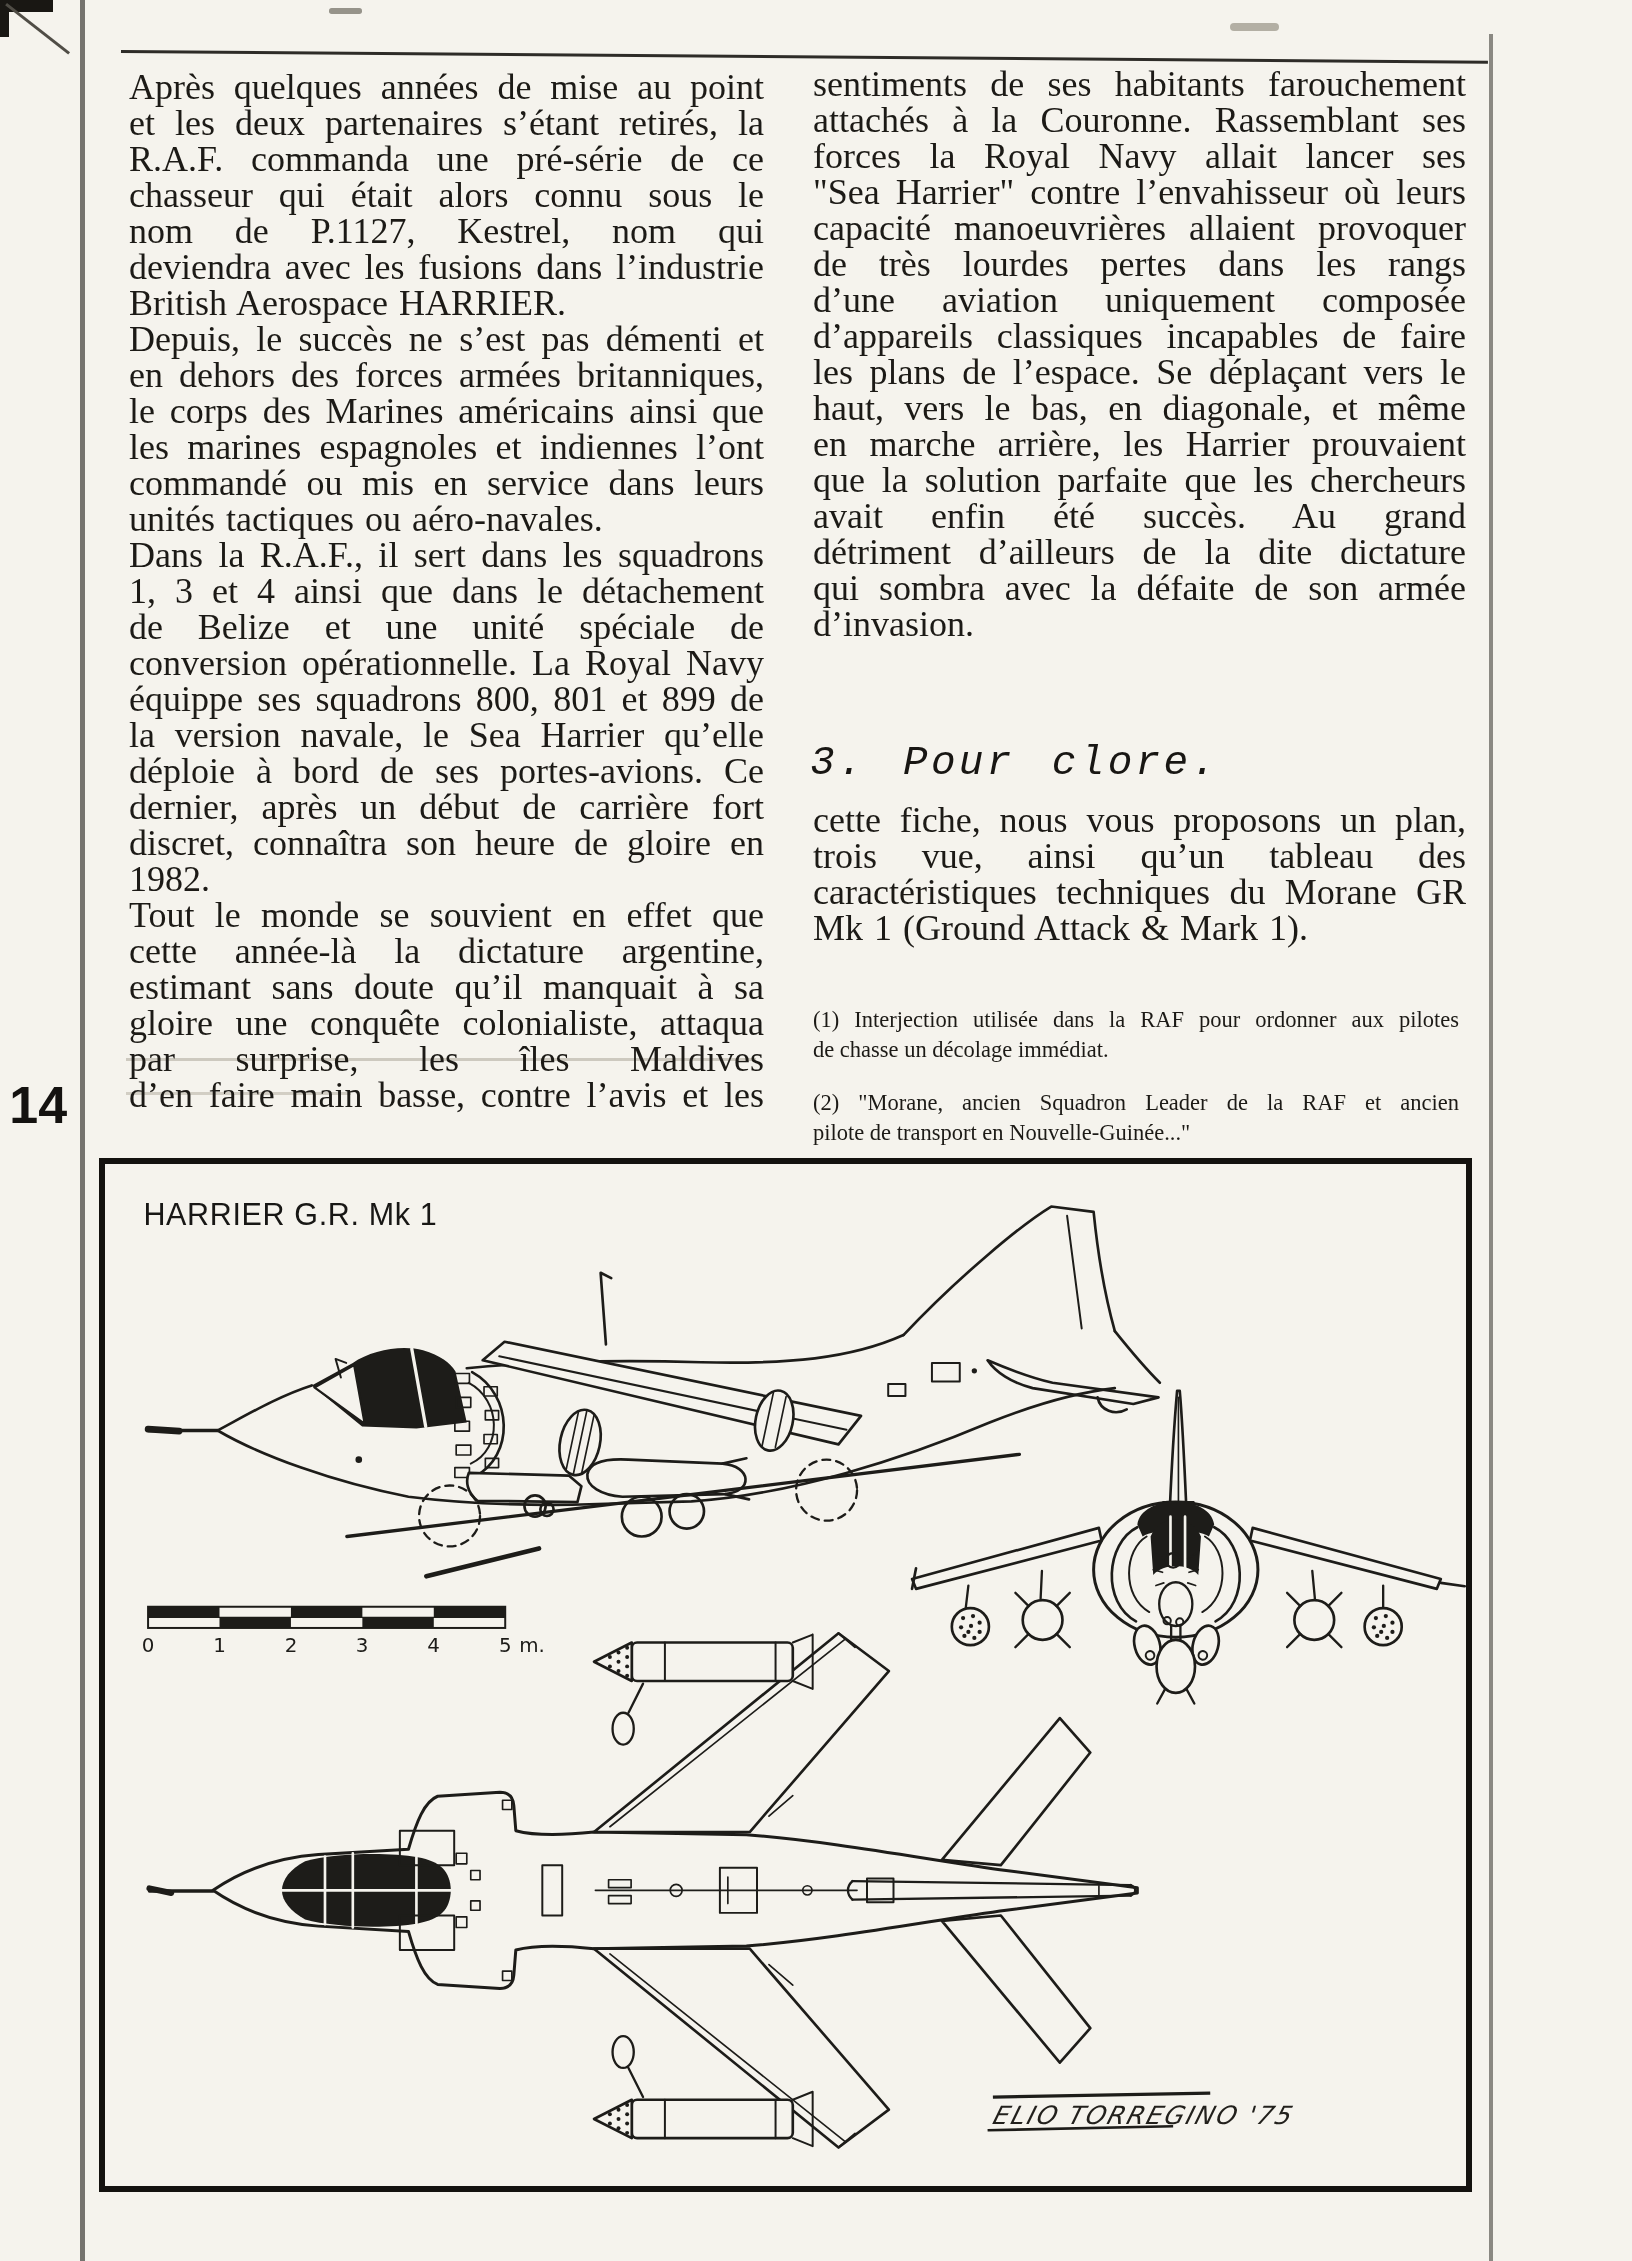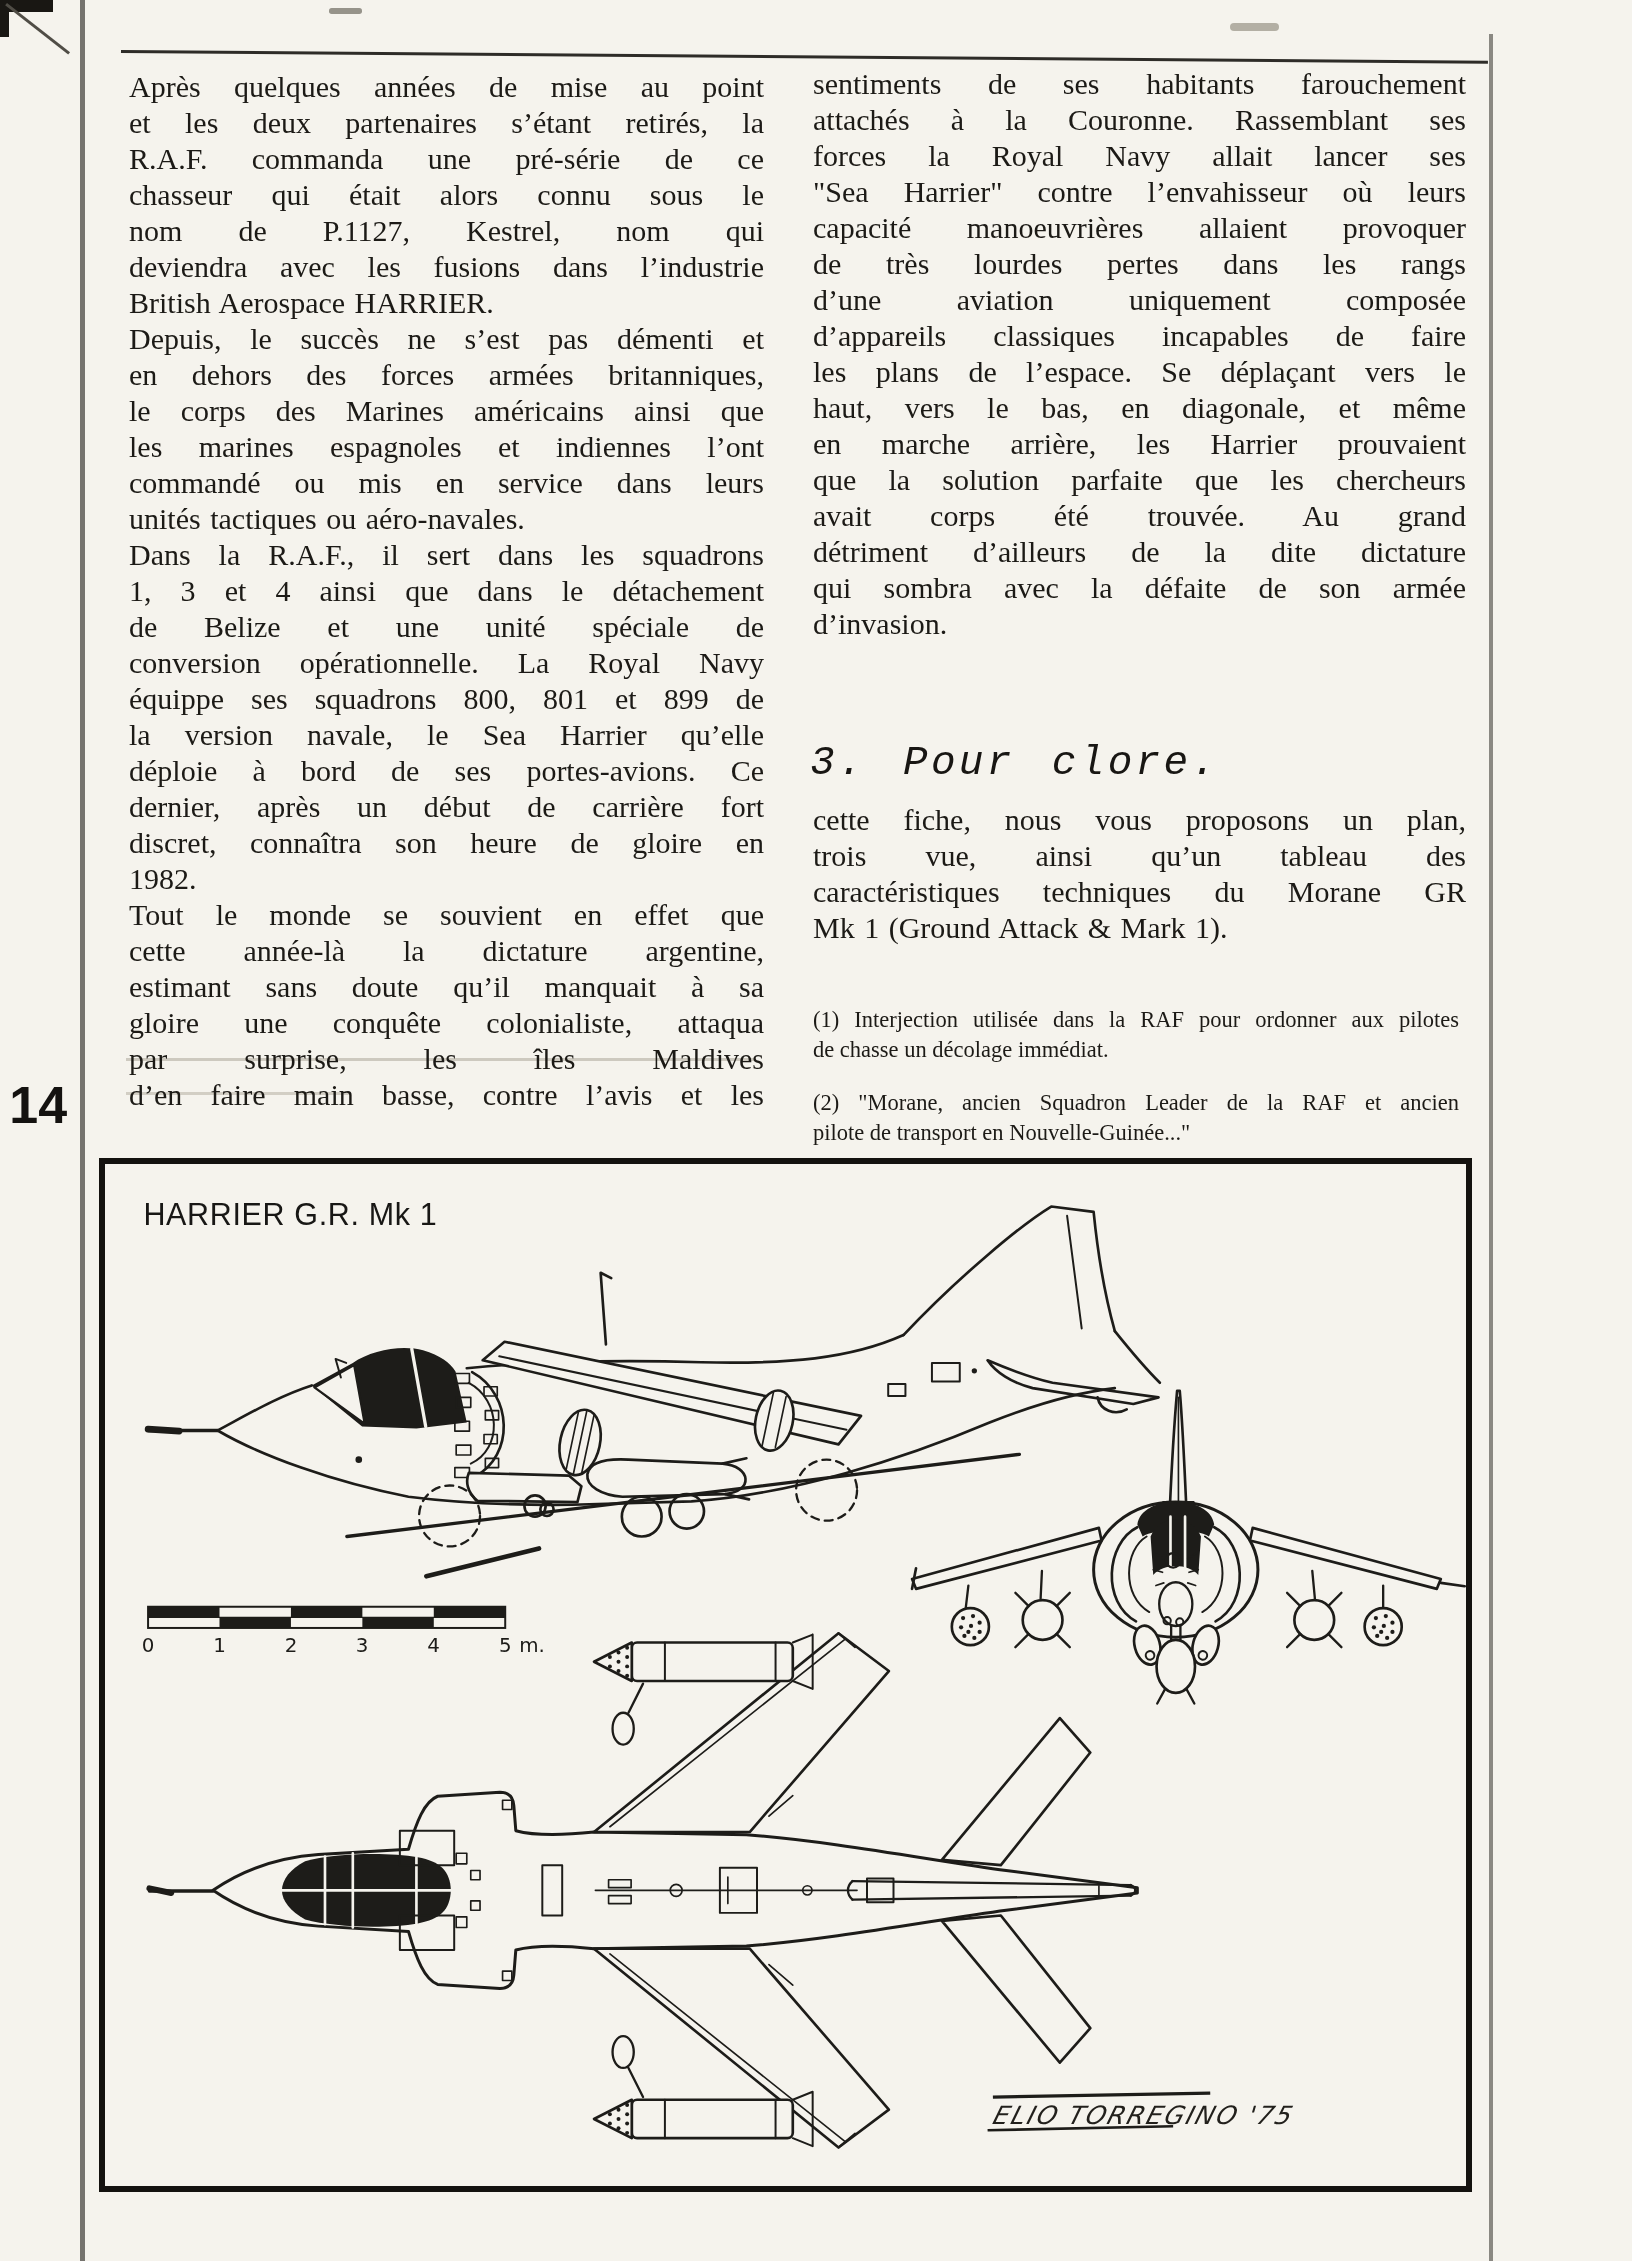--- a/index.html
+++ b/index.html
@@ -9,21 +9,21 @@
   
   .vline-left{left:80px;top:0;width:5.3px;height:2261px;background:#75736e;}
   .vline-right{left:1489px;top:34px;width:4px;height:2227px;background:#8a8882;}
   .topline{left:121px;top:50px;width:1367px;height:3.3px;background:#2e2c28;transform:rotate(0.45deg);transform-origin:0 0;}
   .pagenum{left:9.3px;top:1075px;font-family:"Liberation Sans",sans-serif;font-weight:bold;font-size:52px;color:#141210;text-align:center;}
   
   .col{position:absolute;}
   .col-left{left:129px;top:69px;width:635px;}
   .col-right{left:813px;top:66px;width:653px;}
   .closing{left:813px;top:802px;width:653px;}
-  .para{font-size:30px;line-height:36px;word-spacing:2px;}
+  .para{font-size:36px;line-height:36px;word-spacing:2px;}
   .tline{text-align:justify;text-align-last:justify;}
   .tline-end{text-align-last:left;}
   .heading{left:810px;top:740px;font-style:italic;font-size:41px;letter-spacing:3.3px;word-spacing:9.3px;color:#181613;font-family:Liberation Mono, monospace;}
   .footnote{position:absolute;font-size:22.5px;line-height:30px;width:646px;left:813px;}
   .fn1{top:1005px;}
   .fn2{top:1088px;}
   
   .smudge1{left:126px;top:1058px;width:630px;height:2.7px;background:#cdc9bf;}
   .smudge2{left:126px;top:1092px;width:225px;height:2.7px;background:#d2cec4;}
   .art1{left:329px;top:8px;width:33px;height:6px;background:#96938a;border-radius:2.7px;}
@@ -100,21 +100,21 @@
         <div class="tline">forces la Royal Navy allait lancer ses</div>
         <div class="tline">"Sea Harrier" contre l’envahisseur où leurs</div>
         <div class="tline">capacité manoeuvrières allaient provoquer</div>
         <div class="tline">de très lourdes pertes dans les rangs</div>
         <div class="tline">d’une aviation uniquement composée</div>
         <div class="tline">d’appareils classiques incapables de faire</div>
         <div class="tline">les plans de l’espace. Se déplaçant vers le</div>
         <div class="tline">haut, vers le bas, en diagonale, et même</div>
         <div class="tline">en marche arrière, les Harrier prouvaient</div>
         <div class="tline">que la solution parfaite que les chercheurs</div>
-        <div class="tline">avait corps été trouvée. Au grand</div>
+        <div class="tline">avait enfin été succès. Au grand</div>
         <div class="tline">détriment d’ailleurs de la dite dictature</div>
         <div class="tline">qui sombra avec la défaite de son armée</div>
         <div class="tline tline-end">d’invasion.</div>
       </div>
   </div>
 
   <div class="abs heading">3. Pour clore.</div>
 
   <div class="col closing para">
     <div>

